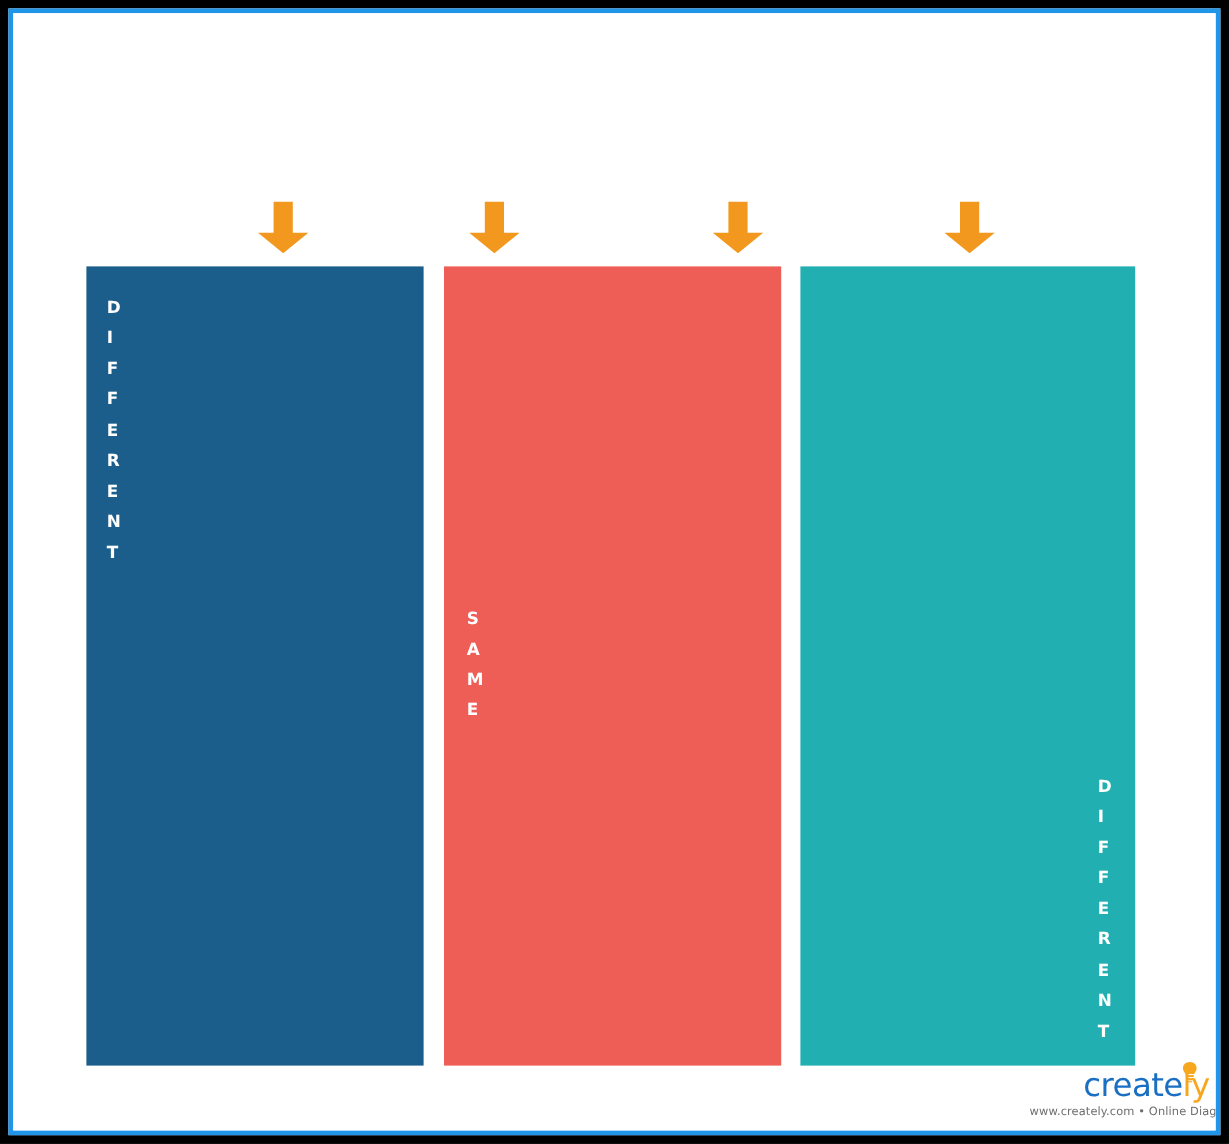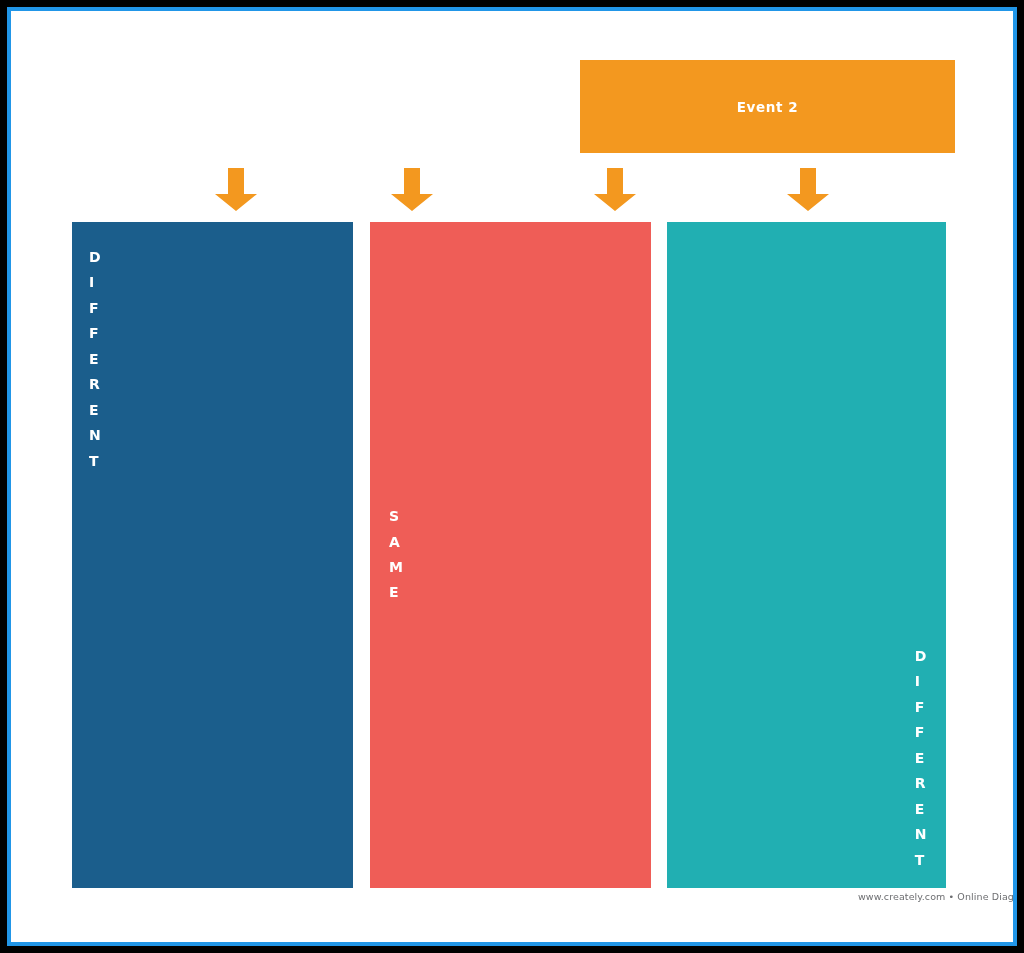--- a/index.html
+++ b/index.html
@@ -158,23 +158,20 @@
   }
 </style>
 </head>
 <body>
 
 <div id="canvas">
   <div class="frame-blue"></div>
 
   <div class="stage">
 
-    <div class="event-box" id="event-2">
-      <span class="event-label">Event 2</span>
-    </div>
 
     <div class="arrow-down" style="left:204px; top:157px;">
       <svg viewBox="0 0 42 43" xmlns="http://www.w3.org/2000/svg">
         <path d="M13 0 H29 V26 H42 L21 43 L0 26 H13 Z" fill="#f3981f"></path>
       </svg>
     </div>
     <div class="arrow-down" style="left:380px; top:157px;">
       <svg viewBox="0 0 42 43" xmlns="http://www.w3.org/2000/svg">
         <path d="M13 0 H29 V26 H42 L21 43 L0 26 H13 Z" fill="#f3981f"></path>
       </svg>
@@ -221,17 +218,28 @@
         <span>F</span>
         <span>E</span>
         <span>R</span>
         <span>E</span>
         <span>N</span>
         <span>T</span>
       </div>
     </div>
 
     <div id="creately-logo">
+      <div class="logo-mark">
+        <span class="bulb">
+          <svg viewBox="0 0 13 17" xmlns="http://www.w3.org/2000/svg">
+            <path d="M6.5 0 C3 0 0.8 2.3 0.8 5.2 C0.8 7.3 2.2 8.6 2.9 9.9 L10.1 9.9 C10.8 8.6 12.2 7.3 12.2 5.2 C12.2 2.3 10 0 6.5 0 Z" fill="#f6a71e"></path>
+            <rect x="3.2" y="10.9" width="6.6" height="1.7" fill="#f6a71e"></rect>
+            <rect x="3.7" y="13.5" width="5.6" height="1.7" fill="#f6a71e"></rect>
+            <rect x="4.6" y="16" width="3.8" height="1.2" fill="#f6a71e"></rect>
+          </svg>
+        </span>
+        <span class="logo-word"><span>create</span><span class="tail">ly</span></span>
+      </div>
       <div class="logo-tagline">www.creately.com • Online Diagramming</div>
     </div>
 
   </div>
 </div>
 
 </body></html>

